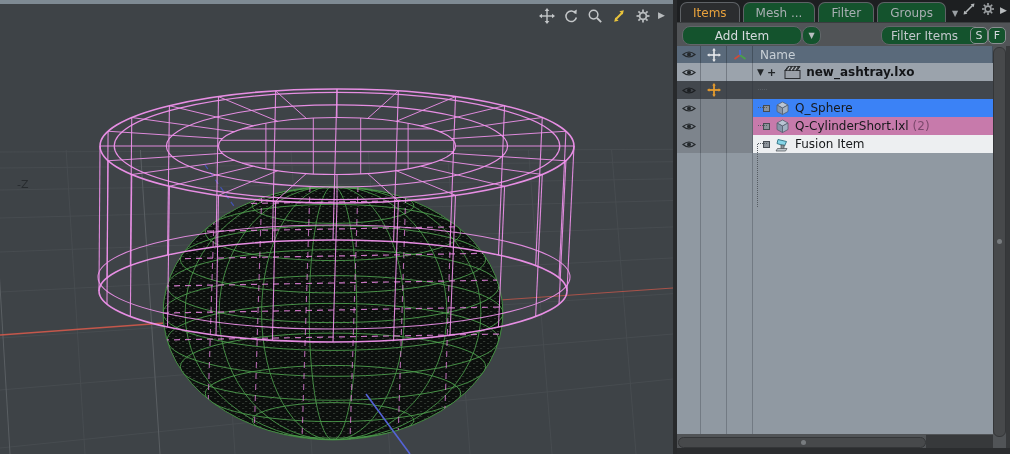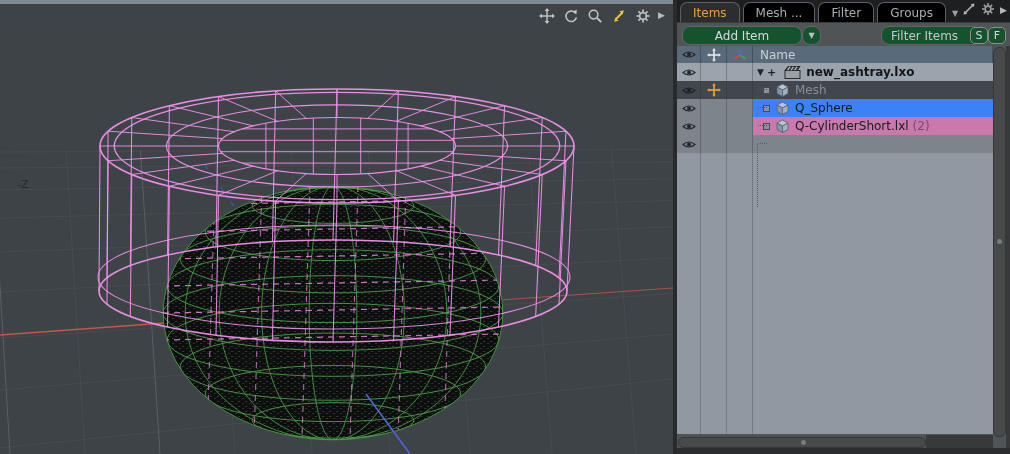--- a/index.html
+++ b/index.html
@@ -11,21 +11,21 @@
   .vp-topstrip{position:absolute;left:0;top:0;width:673px;height:4px;background:#7e8a93;}
   .vp-icons{position:absolute;top:7px;right:8px;display:flex;gap:7px;align-items:center;z-index:5;}
   .vp-icons .ic{width:17px;height:17px;display:flex;align-items:center;justify-content:center;}
   .tri{font-size:9px;color:#b8bcbe;line-height:1;}
   .divider{position:absolute;left:673px;top:0;width:4px;height:454px;background:#282a2c;}
 
   
   .panel{position:absolute;left:677px;top:0;width:333px;height:454px;background:#515457;}
   .tabbar{position:absolute;left:0;top:0;width:333px;height:22px;background:#1d1f21;display:flex;align-items:flex-end;}
   .tab{height:19px;margin-top:3px;padding:0 12px;display:flex;align-items:center;font-size:12px;
-       border-radius:7px 7px 0 0;border:1px solid #5e6266;border-bottom:none;background:#000000;color:#a9afb3;margin-left:3px;}
+       border-radius:7px 7px 0 0;border:1px solid #5e6266;border-bottom:none;background:#14532d;color:#a9afb3;margin-left:3px;}
   .tab.active{background:#2b2d2f;color:#e8a23c;font-weight:normal;}
   .tab-caret{color:#9ba0a4;font-size:8px;margin-left:6px;align-self:center;margin-top:5px;}
   .tb-right{margin-left:auto;display:flex;align-items:center;gap:5px;padding-right:3px;margin-bottom:2px;}
 
   .ptoolbar{position:absolute;left:0;top:22px;width:333px;height:24px;background:#515457;border-top:1px solid #3a3d3f;}
   .btn{position:absolute;background:#14532d;border:1px solid #646growing;border:1px solid #62666a;color:#d6dade;
        font-size:12px;display:flex;align-items:center;justify-content:center;}
   .add-item{left:5px;top:3px;width:118px;height:17px;border-radius:8px;}
   .add-caret{left:125px;top:3px;width:17px;height:17px;border-radius:8px;font-size:8px;color:#b9bec1;}
   .filter{left:204px;top:3px;width:100px;height:19px;border-radius:8px;justify-content:flex-start;padding-left:9px;
@@ -374,31 +374,20 @@
               </g>
               <g fill="#e69b2d">
                 <path d="M7 0l1.8 2.4H5.2z"></path>
                 <path d="M7 14l1.8-2.4H5.2z"></path>
                 <path d="M0 7l2.4-1.8v3.6z"></path>
                 <path d="M14 7l-2.4-1.8v3.6z"></path>
               </g>
             </svg>
         </div>
         <div class="cell ax"></div>
-        <div class="band">
-          <span class="bullet"></span>
-          <span class="icon-sp">
-            <svg width="15" height="15">
-                <polygon points="7.5,1 13,4 7.5,7 2,4" fill="#b9c5d4" stroke="#55606e" stroke-width="0.8"></polygon>
-                <polygon points="2,4 7.5,7 7.5,13.5 2,10.5" fill="#8595a9" stroke="#55606e" stroke-width="0.8"></polygon>
-                <polygon points="13,4 7.5,7 7.5,13.5 13,10.5" fill="#a2b1c2" stroke="#55606e" stroke-width="0.8"></polygon>
-              </svg>
-          </span>
-          <span class="lbl">Mesh</span>
-        </div>
       </div>
 
       <div class="row">
         <div class="cell eye">
           <svg width="14" height="9">
               <path d="M1 4.5 Q7 -0.5 13 4.5 Q7 9.5 1 4.5 Z" fill="none" stroke="#24282b" stroke-width="1.2"></path>
               <circle cx="7" cy="4.5" r="2" fill="#24282b"></circle>
             </svg>
         </div>
         <div class="cell xf"></div>
@@ -441,20 +430,31 @@
 
       <div class="row">
         <div class="cell eye">
           <svg width="14" height="9">
               <path d="M1 4.5 Q7 -0.5 13 4.5 Q7 9.5 1 4.5 Z" fill="none" stroke="#24282b" stroke-width="1.2"></path>
               <circle cx="7" cy="4.5" r="2" fill="#24282b"></circle>
             </svg>
         </div>
         <div class="cell xf"></div>
         <div class="cell ax"></div>
+        <div class="band" style="background: rgb(237, 239, 241);">
+          <span class="bullet"></span>
+          <span class="icon-sp">
+            <svg width="15" height="15">
+                <polygon points="3,2.5 11.5,4.5 9.5,9 2,6.5" fill="#86d5e8" stroke="#2b6f80" stroke-width="0.9"></polygon>
+                <rect x="6" y="8" width="3" height="3.5" fill="#8a9298" stroke="#4a5055" stroke-width="0.7"></rect>
+                <polygon points="2.5,11.5 12,11.5 10.5,14 1,14" fill="#bfc6cc" stroke="#4a5055" stroke-width="0.7"></polygon>
+              </svg>
+          </span>
+          <span class="lbl">Fusion Item</span>
+        </div>
       </div>
 
       <div class="treeline"></div>
       <div class="stub" style="top:26px;"></div>
       <div class="stub" style="top:44px;"></div>
       <div class="stub" style="top:62px;"></div>
       <div class="stub" style="top:80px;"></div>
     </div>
 
     <div class="empty-area">

